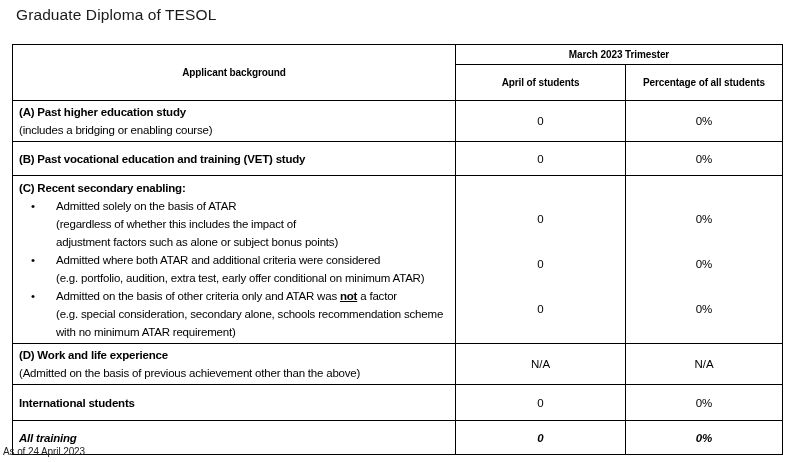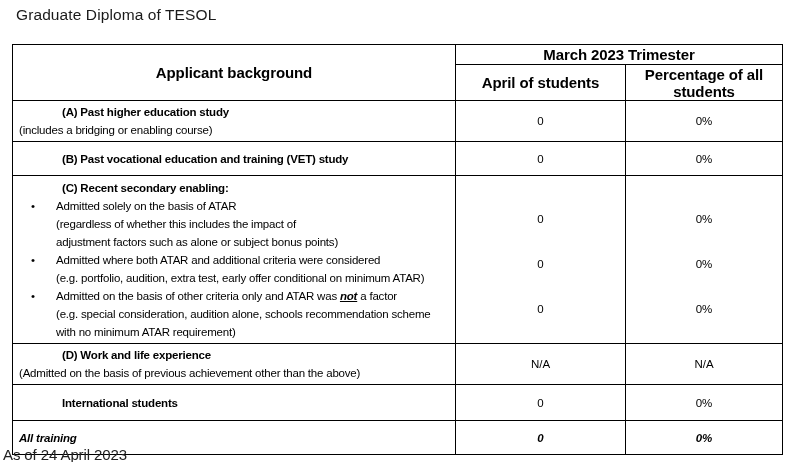--- a/index.html
+++ b/index.html
@@ -17,62 +17,62 @@
     letter-spacing: 0.1px;
   }
   table.admissions {
     position: absolute; left: 12px; top: 44px;
     border-collapse: collapse;
     table-layout: fixed;
     border: 1.5px solid #000;
   }
   th, td { border: 1px solid #000; }
   th {
-    font-size: 15px; font-weight: bold;
+    font-size: 10px; font-weight: bold;
     text-align: center; vertical-align: middle;
     letter-spacing: -0.1px;
   }
   tr.hrow1 { height: 20px; }
   tr.hrow2 { height: 36px; }
   tr.row-a { height: 40px; }
   tr.row-b { height: 34px; }
   tr.row-c { height: 163px; }
   tr.row-d { height: 37px; }
   tr.row-intl { height: 36px; padding-left: 32px; }
   tr.row-all { height: 34px; }
   td.lbl {
     vertical-align: middle;
     padding: 2px 4px 2px 6px;
     font-size: 11.5px;
     letter-spacing: -0.2px;
   }
   td.lbl.top { vertical-align: top; padding-top: 3px; }
   .line { line-height: 18px; white-space: nowrap; overflow: visible; }
-  .bold { font-weight: bold; margin-left: 43px; }
+  .bold { font-weight: bold; }
   td.val {
     text-align: center; vertical-align: middle;
     font-size: 11.5px;
     font-feature-settings: "onum" 1;
   }
   td.val.top { vertical-align: top; padding-top: 3px; }
   .vspacer { height: 13px; }
   .vgroup { display: flex; align-items: center; justify-content: center; }
   .vg3 { height: 54px; }
   .vg2 { height: 36px; }
   .bullet { display: flex; }
   .dot {
     width: 37px; padding-left: 12px; flex: 0 0 37px;
     line-height: 18px; font-size: 11.5px;
   }
   .btext { flex: 1 1 auto; min-width: 0; }
-  .notem { font-weight: bold; font-style: italic; text-decoration: underline; }
+  .notem { font-weight: bold; text-decoration: underline; }
   .allrow { font-weight: bold; font-style: italic; }
   .footnote {
     position: absolute; left: 3px; top: 446px;
-    font-size: 15px; color: #222;
+    font-size: 10px; color: #222;
     letter-spacing: -0.1px;
   }
 </style>
 </head>
 <body>
 
 <div class="page-title">Graduate Diploma of TESOL</div>
 
 <table class="admissions">
   <colgroup>
@@ -122,21 +122,21 @@
           <div class="dot">•</div>
           <div class="btext">
             <div class="line fit">Admitted where both ATAR and additional criteria were considered</div>
             <div class="line fit">(e.g. portfolio, audition, extra test, early offer conditional on minimum ATAR)</div>
           </div>
         </div>
         <div class="bullet">
           <div class="dot">•</div>
           <div class="btext">
             <div class="line fit"><span>Admitted on the basis of other criteria only and ATAR was </span><span class="notem">not</span><span> a factor</span></div>
-            <div class="line fit">(e.g. special consideration, audition alone, schools recommendation scheme</div>
+            <div class="line fit">(e.g. special consideration, secondary alone, schools recommendation scheme</div>
             <div class="line fit">with no minimum ATAR requirement)</div>
           </div>
         </div>
       </td>
       <td class="val top">
         <div class="vspacer"></div>
         <div class="vgroup vg3">0</div>
         <div class="vgroup vg2">0</div>
         <div class="vgroup vg3">0</div>
       </td>

